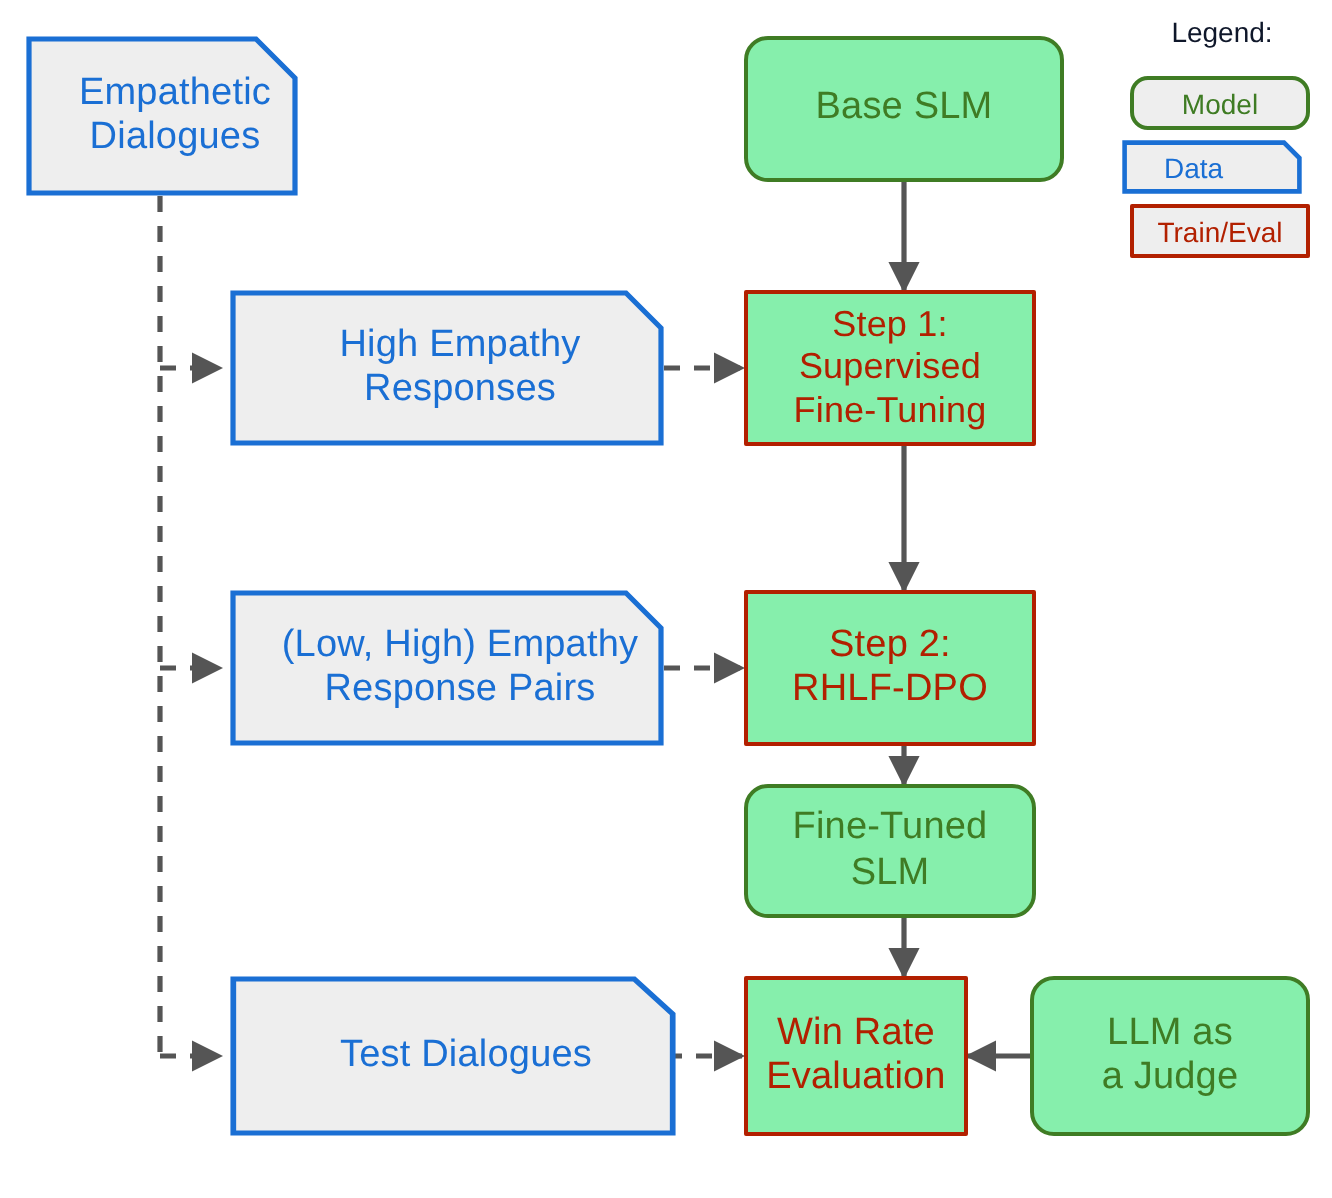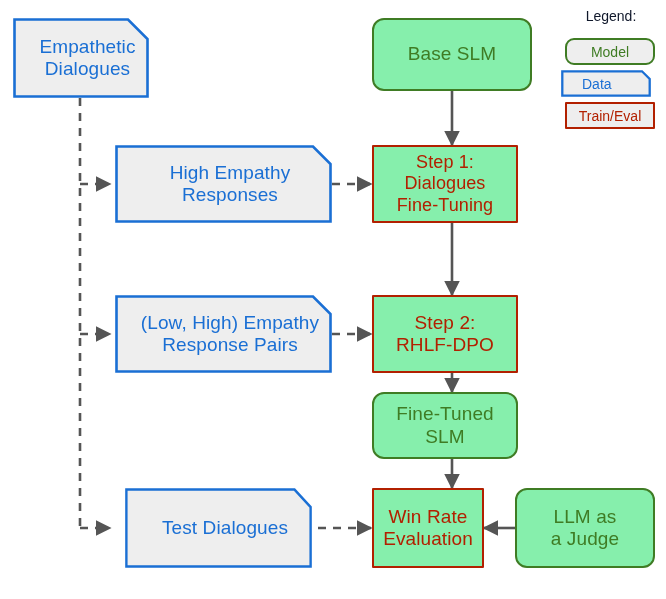--- a/index.html
+++ b/index.html
@@ -138,21 +138,21 @@
   <div class="node node-data cut-corner node-big" style="left:115px; top:145px; width:217px; height:78px;">
     <svg class="cut-shape" viewBox="0 0 217 78" preserveAspectRatio="none">
       <path d="M 1.5 1.5 L 198 1.5 L 215.5 19 L 215.5 76.5 L 1.5 76.5 Z" fill="#eeeeee" stroke="#1a6fd4" stroke-width="2.6"></path>
     </svg>
     <span class="cut-label">High Empathy
 Responses</span>
   </div>
 
   <div class="node node-train node-mid" style="left:372px; top:145px; width:146px; height:78px;">
     <span>Step 1:
-Dialogues
+Supervised
 Fine-Tuning</span>
   </div>
 
   <div class="node node-data cut-corner node-big" style="left:115px; top:295px; width:217px; height:78px;">
     <svg class="cut-shape" viewBox="0 0 217 78" preserveAspectRatio="none">
       <path d="M 1.5 1.5 L 198 1.5 L 215.5 19 L 215.5 76.5 L 1.5 76.5 Z" fill="#eeeeee" stroke="#1a6fd4" stroke-width="2.6"></path>
     </svg>
     <span class="cut-label">(Low, High) Empathy
 Response Pairs</span>
   </div>
@@ -160,21 +160,21 @@
   <div class="node node-train node-big" style="left:372px; top:295px; width:146px; height:78px;">
     <span>Step 2:
 RHLF-DPO</span>
   </div>
 
   <div class="node node-model node-big" style="left:372px; top:392px; width:146px; height:67px;">
     <span>Fine-Tuned
 SLM</span>
   </div>
 
-  <div class="node node-data cut-corner node-big" style="left:125px; top:488px; width:187px; height:80px;align-items:center;">
+  <div class="node node-data cut-corner node-big" style="left:115px; top:488px; width:223px; height:80px;align-items:center;">
     <svg class="cut-shape" viewBox="0 0 203 80" preserveAspectRatio="none">
       <path d="M 1.5 1.5 L 184 1.5 L 201.5 19 L 201.5 78.5 L 1.5 78.5 Z" fill="#eeeeee" stroke="#1a6fd4" stroke-width="2.6"></path>
     </svg>
     <span class="cut-label">Test Dialogues</span>
   </div>
 
   <div class="node node-train node-big" style="left:372px; top:488px; width:112px; height:80px;">
     <span>Win Rate
 Evaluation</span>
   </div>

